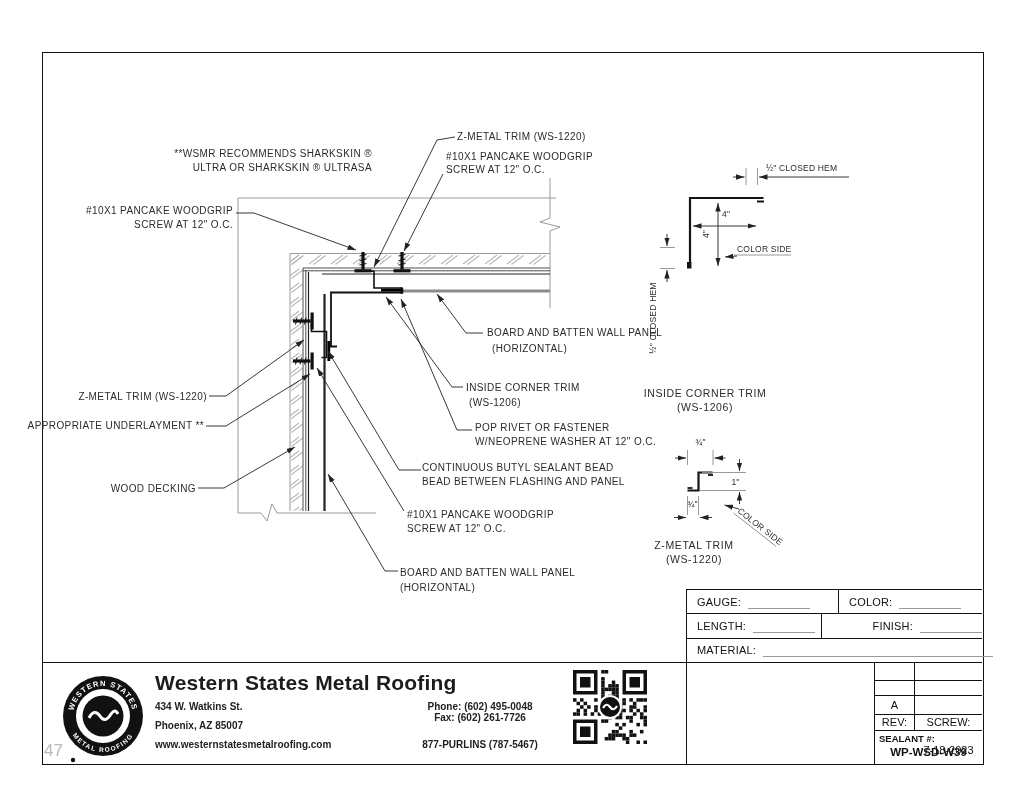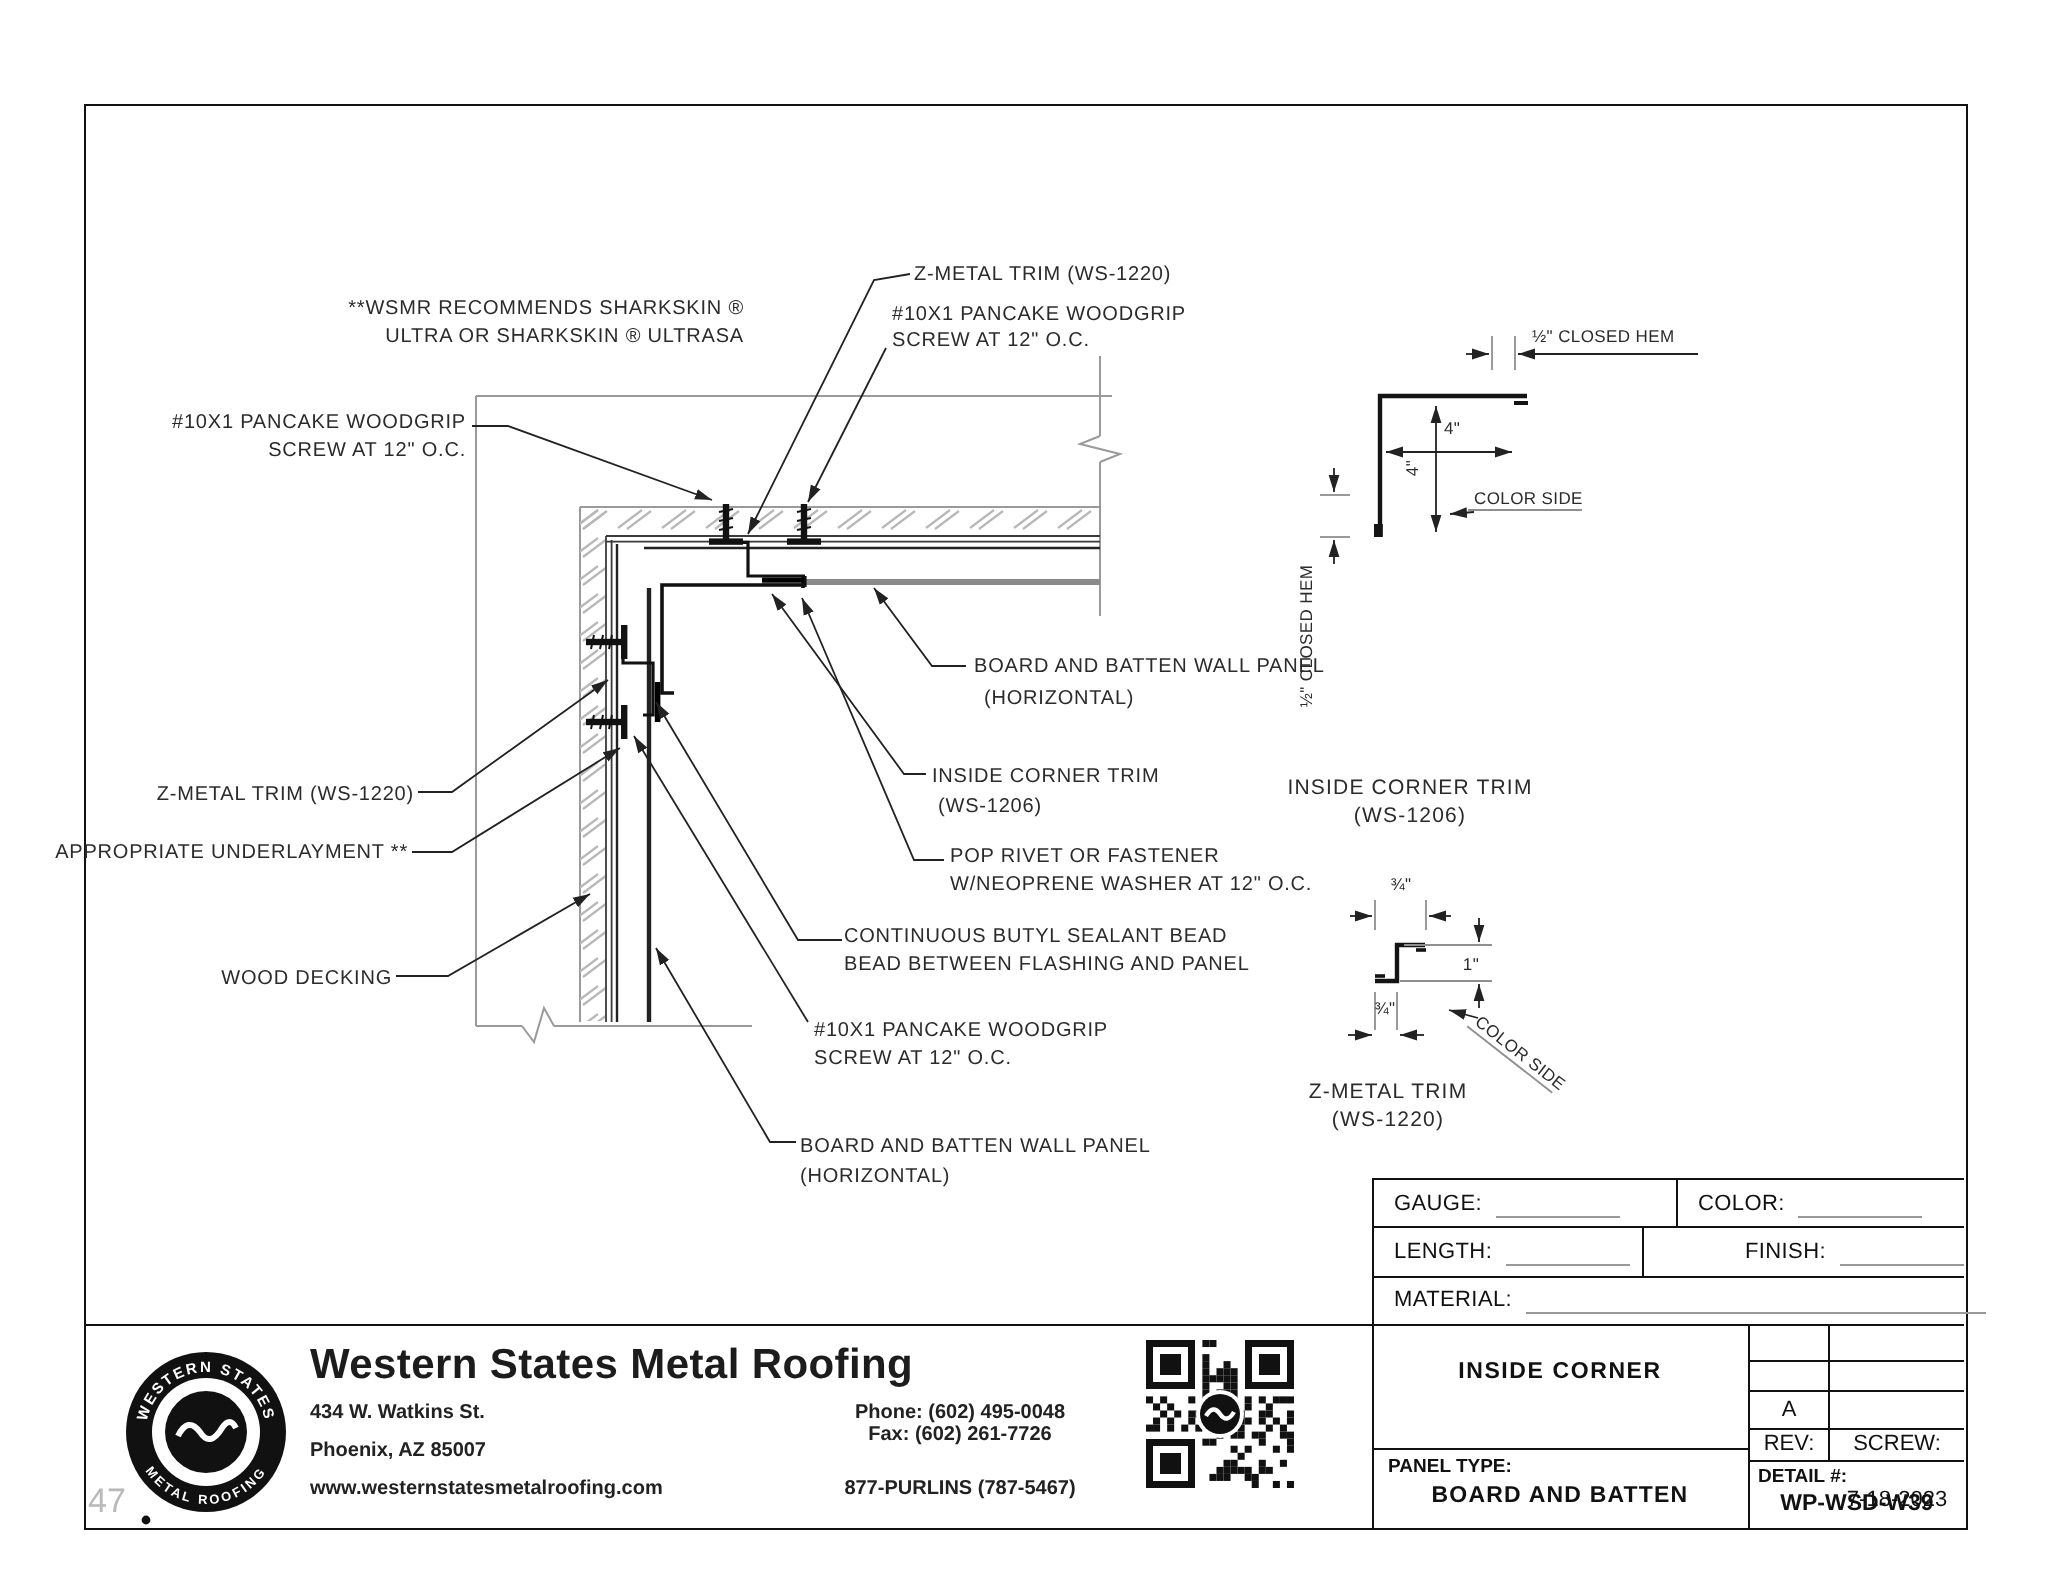--- a/index.html
+++ b/index.html
@@ -416,45 +416,38 @@
           <rect x="3.5" y="53" width="17.5" height="17.5" fill="#fff"></rect>
           <rect x="7" y="56.5" width="10.5" height="10.5"></rect>
       </g>
       <circle cx="37" cy="37" r="12" fill="#fff"></circle>
       <circle cx="37" cy="37" r="10" fill="#111"></circle>
       <path d="M30,38 q3.5,-6 7,-1 q3.5,5 7,-1" stroke="#fff" stroke-width="2.2" fill="none"></path>
     </svg>
 
     <div class="abs divider"></div>
 
-    <div class="abs titlebox">
-      <div class="t">INSIDE CORNER</div>
-    </div>
-
-    <div class="abs paneltype">
-      <div class="pt-label">PANEL TYPE:</div>
-      <div class="pt-value">BOARD AND BATTEN</div>
-    </div>
+
 
     <div class="abs minigrid">
       <div class="mg-row" style="height:18px;">
         <div class="mg-cell-l"></div>
         <div class="mg-cell-r"></div>
       </div>
       <div class="mg-row" style="height:15px;">
         <div class="mg-cell-l"></div>
         <div class="mg-cell-r"></div>
       </div>
       <div class="mg-row" style="height:19px;">
         <div class="mg-cell-l mg-txt" style="line-height:18px;">A</div>
         <div class="mg-cell-r mg-txt" style="line-height:18px;margin-top:45px;">7-18-2023</div>
       </div>
       <div class="mg-row" style="height:16px;">
         <div class="mg-cell-l mg-txt" style="line-height:15px;">REV:</div>
         <div class="mg-cell-r mg-txt" style="line-height:15px;">SCREW:</div>
       </div>
       <div class="mg-r5" style="height:31px;">
-        <div class="det-label">DETAIL #:</div>
+        <div class="det-label">SEALANT #:</div>
         <div class="det-value">WP-WSD-W39</div>
       </div>
     </div>
   </div>
 </div>
 
 </body></html>

